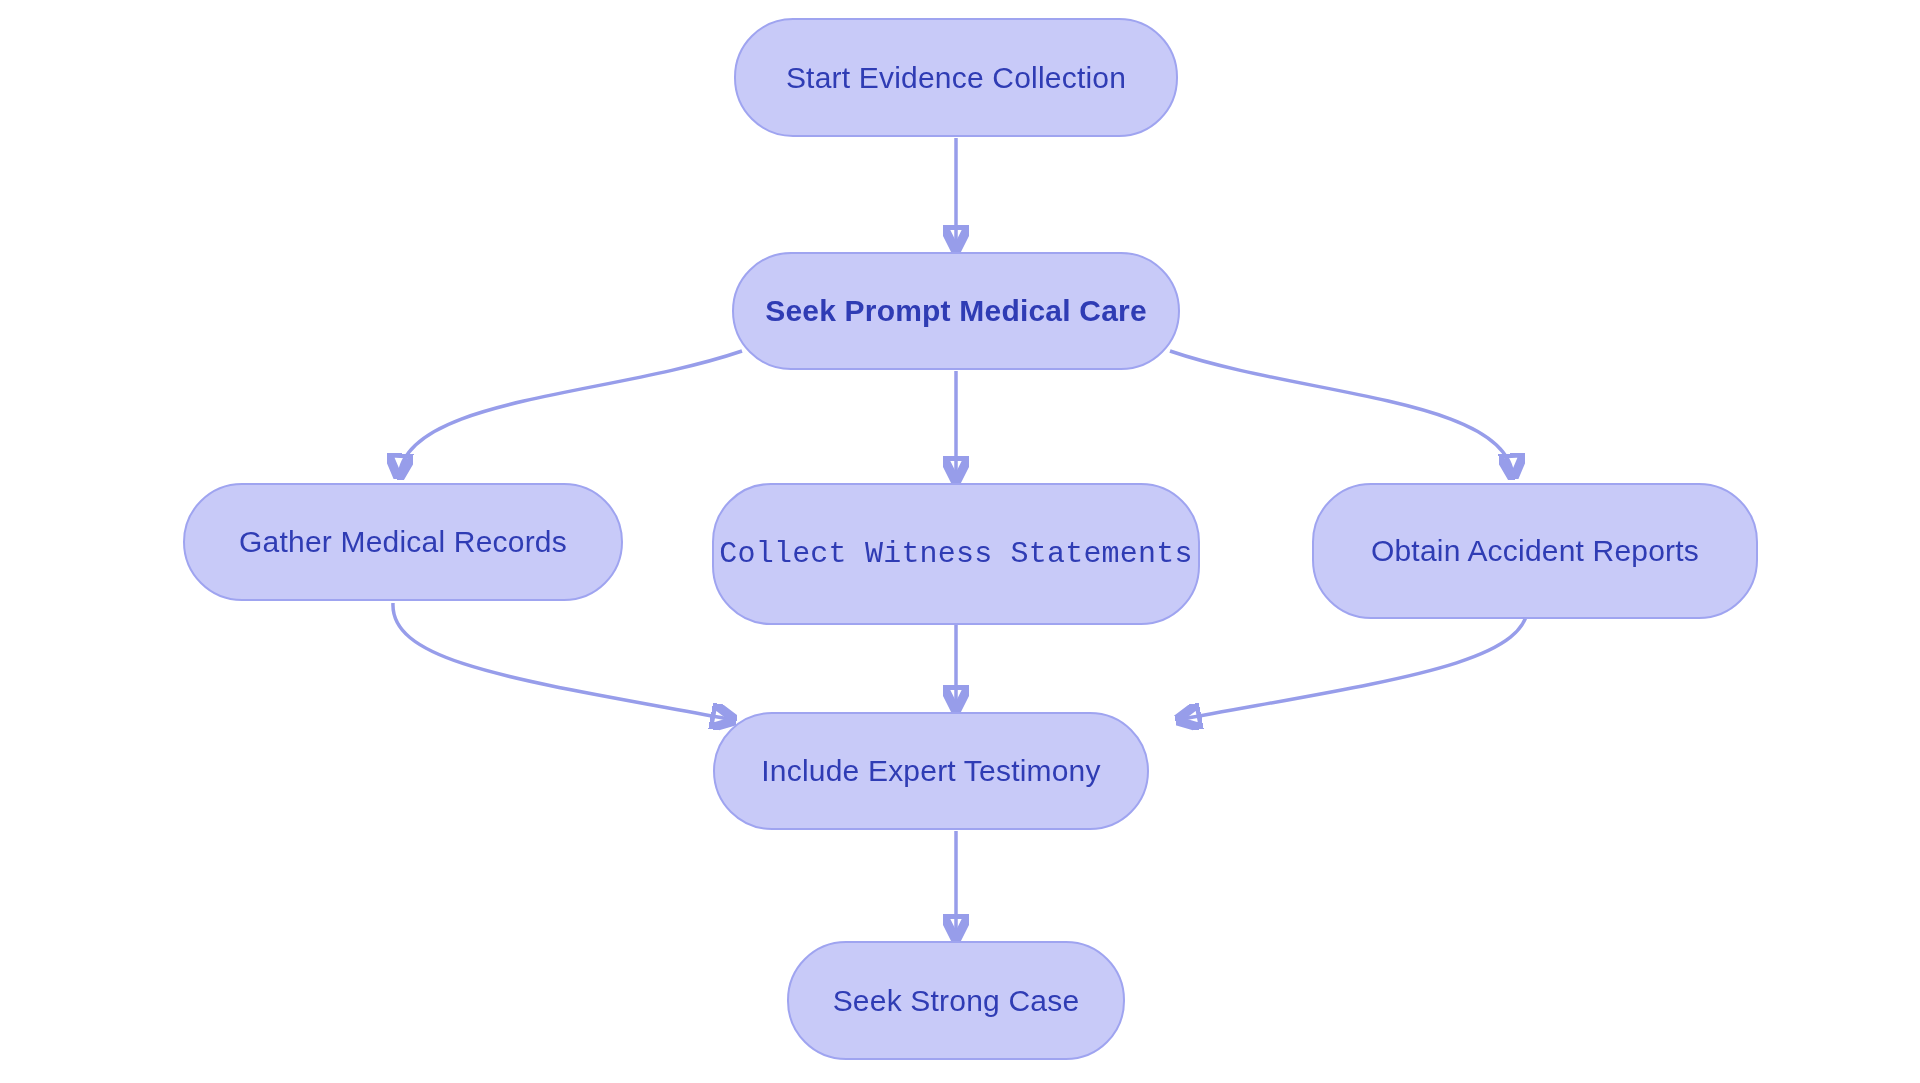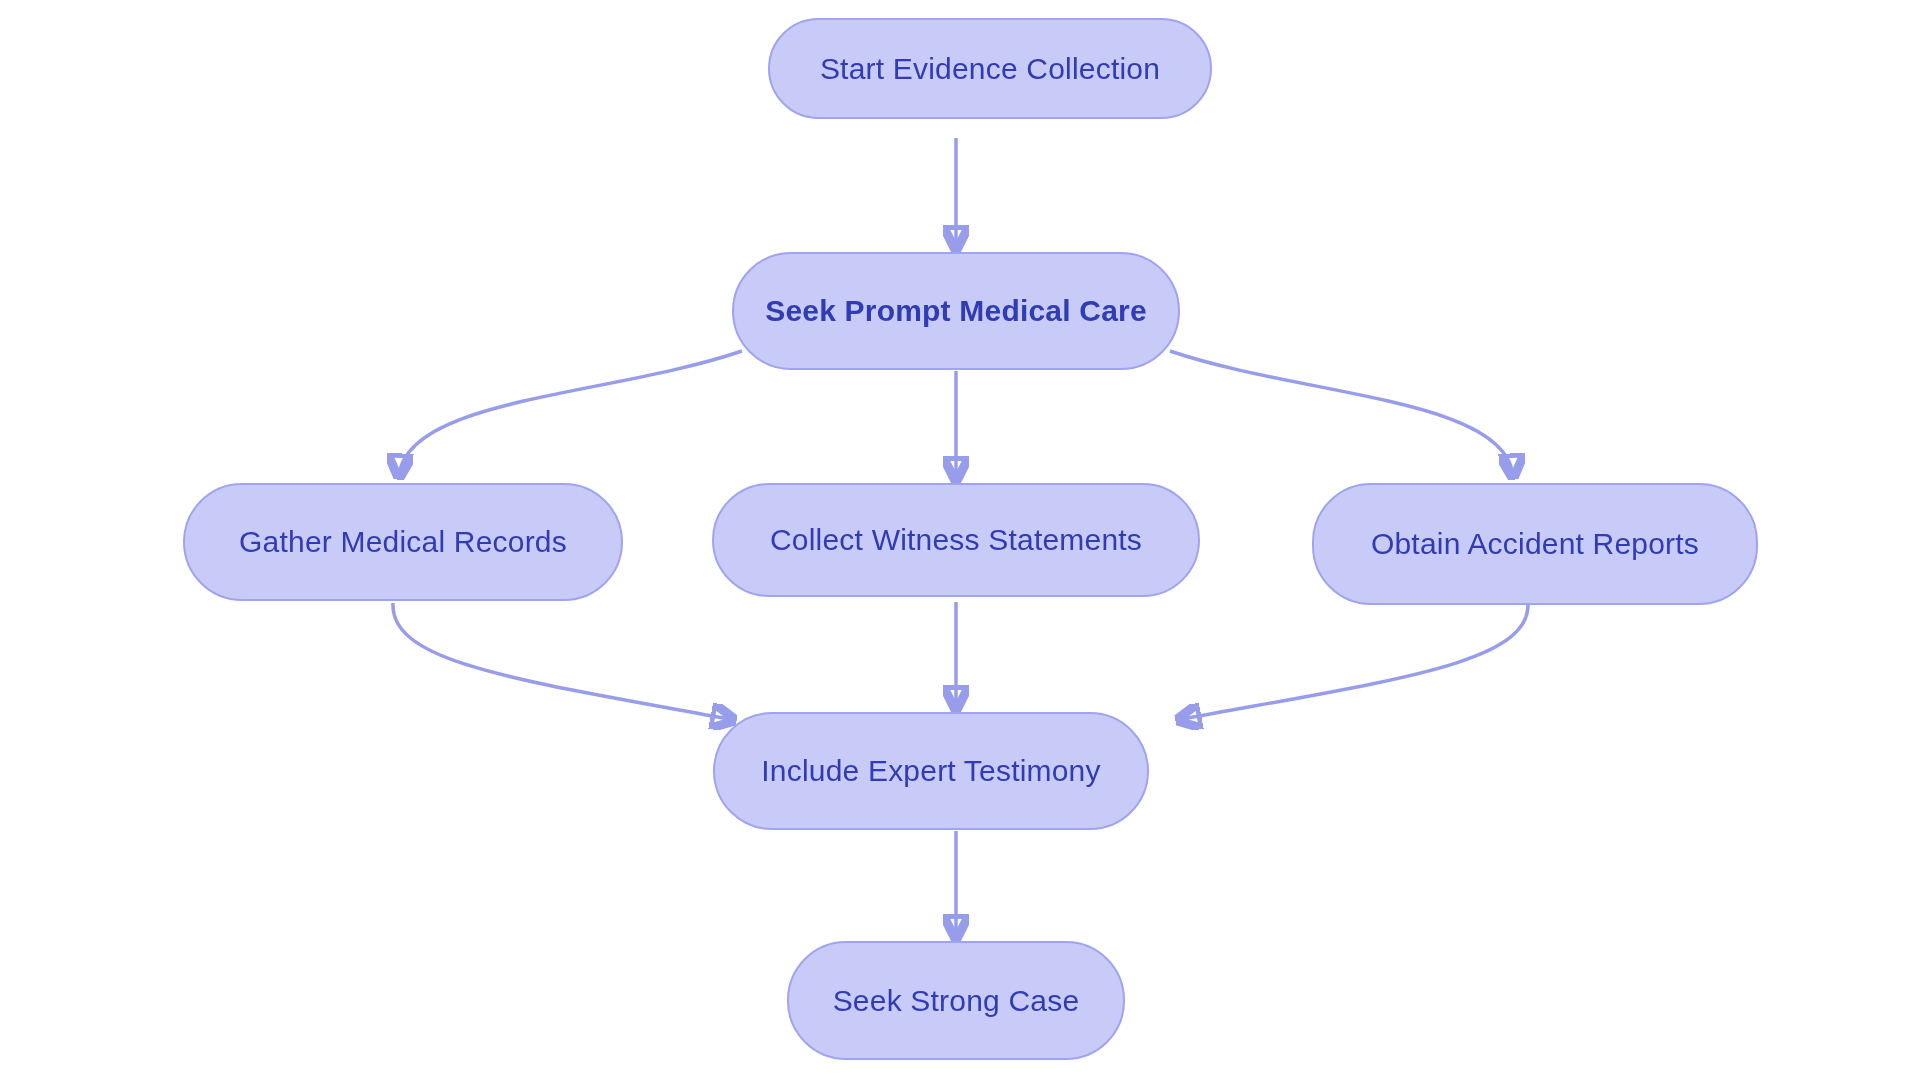--- a/index.html
+++ b/index.html
@@ -61,37 +61,37 @@
     <path d="M 956 138 L 956 249" marker-end="url(#arrowhead)"></path>
     <path d="M 742 351 C 610 396, 404 398, 399 477" marker-end="url(#arrowhead)"></path>
     <path d="M 956 371 L 956 480" marker-end="url(#arrowhead)"></path>
     <path d="M 1170 351 C 1302 396, 1508 398, 1513 477" marker-end="url(#arrowhead)"></path>
     <path d="M 393 603 C 390 664, 520 680, 734 720" marker-end="url(#arrowhead)"></path>
     <path d="M 956 602 L 956 709" marker-end="url(#arrowhead)"></path>
     <path d="M 1528 603 C 1531 664, 1392 680, 1178 720" marker-end="url(#arrowhead)"></path>
     <path d="M 956 831 L 956 938" marker-end="url(#arrowhead)"></path>
   </svg>
 
-  <div class="node" style="left:768px; top:18px; width:444px; height:101px;">
+  <div class="node" style="left:734px; top:18px; width:444px; height:119px;">
     <span>Start Evidence Collection</span>
   </div>
 
   <div class="node" style="left:732px; top:252px; width:448px; height:118px;font-weight:bold;">
     <span>Seek Prompt Medical Care</span>
   </div>
 
   <div class="node" style="left:183px; top:483px; width:440px; height:118px;">
     <span>Gather Medical Records</span>
   </div>
 
-  <div class="node" style="left:712px; top:483px; width:488px; height:114px;">
+  <div class="node" style="left:712px; top:483px; width:488px; height:142px;font-family:Liberation Mono, monospace;">
     <span>Collect Witness Statements</span>
   </div>
 
-  <div class="node" style="left:1312px; top:483px; width:446px; height:122px;">
+  <div class="node" style="left:1312px; top:483px; width:446px; height:136px;">
     <span>Obtain Accident Reports</span>
   </div>
 
   <div class="node" style="left:713px; top:712px; width:436px; height:118px;">
     <span>Include Expert Testimony</span>
   </div>
 
   <div class="node" style="left:787px; top:941px; width:338px; height:119px;">
     <span>Seek Strong Case</span>
   </div>

